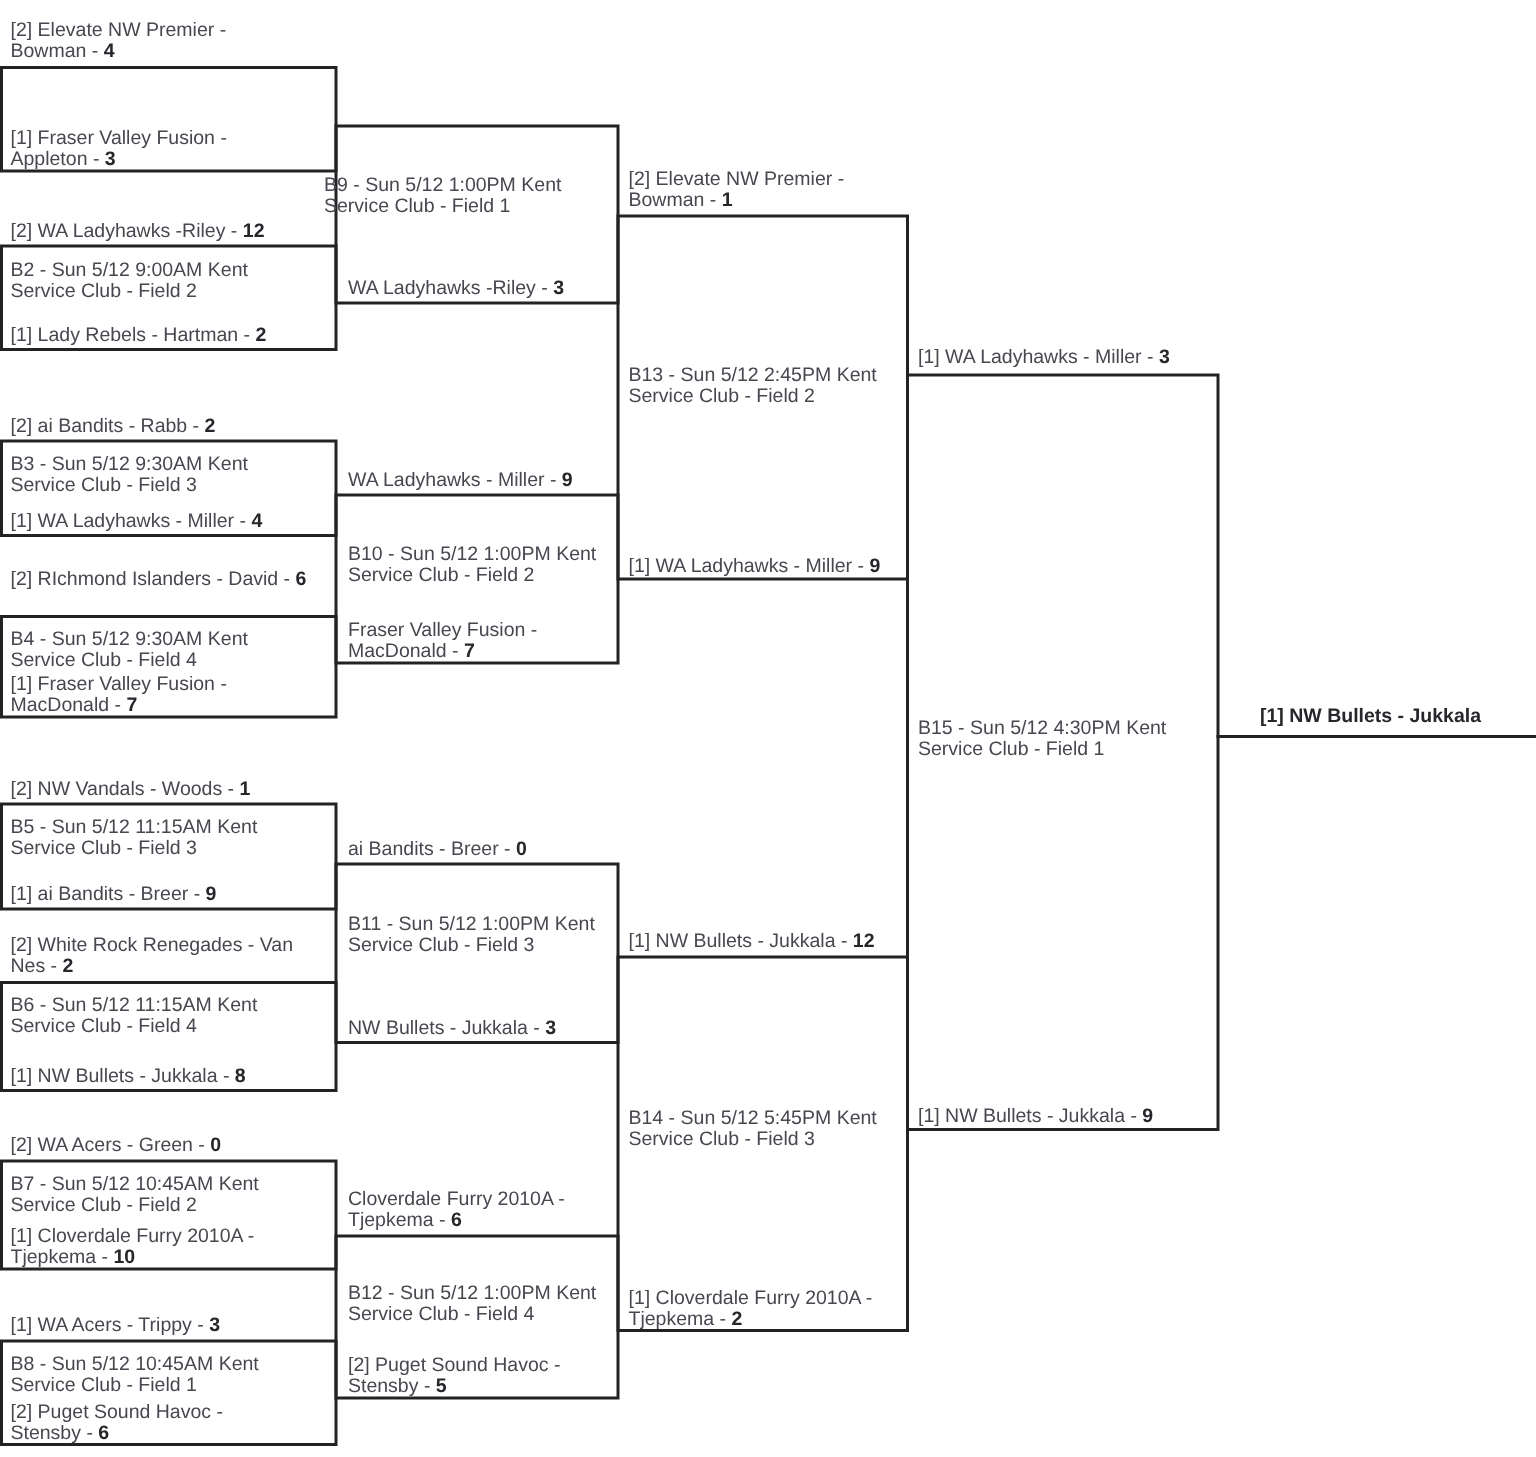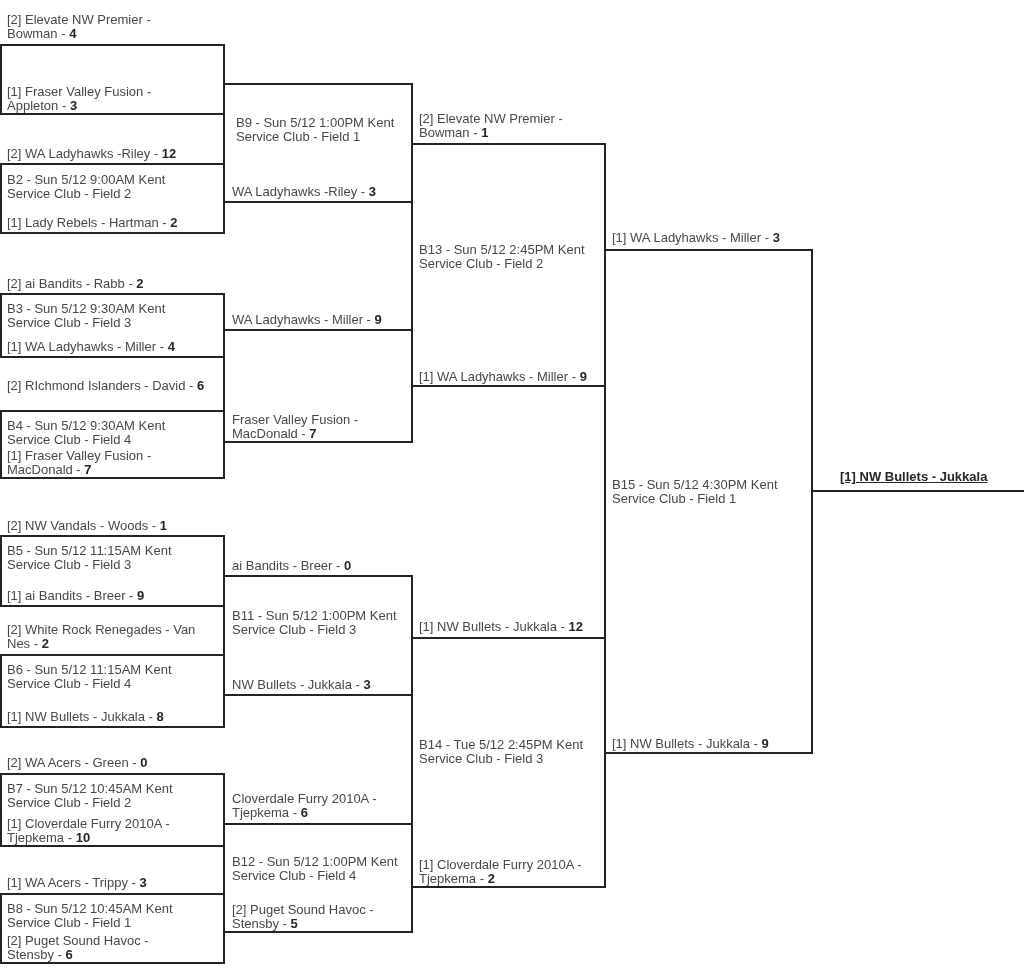--- a/index.html
+++ b/index.html
@@ -5,21 +5,21 @@
   html,body{margin:0;padding:0;background:#fff;}
   #bracket{
     position:relative;width:1024px;height:971px;overflow:hidden;
     background:var(--background,#ffffff);
     font-family:"Liberation Sans","DejaVu Sans",sans-serif;
   }
   .box{position:absolute;border:2px solid var(--line,#232323);box-sizing:border-box;background:transparent;}
   .hline{position:absolute;border-top:2px solid var(--line,#232323);height:0;}
   .txt{position:absolute;font-size:13px;line-height:14px;color:var(--text,#47474f);}
   .txt b{font-weight:700;color:var(--score,#26262b);}
-  .champ{font-weight:700;color:var(--score,#26262b);text-decoration:underline;}
+  .champ{font-weight:700;color:var(--score,#26262b);}
 </style>
 </head>
 <body>
 
 <div id="bracket" style="--background: #ffffff; --text: #47474f; --score: #26262b; --line: #232323;">
 
   <div class="box" style="left:0;top:44px;width:225px;height:71px"></div>
   <div class="box" style="left:0;top:163px;width:225px;height:71px"></div>
   <div class="box" style="left:0;top:293px;width:225px;height:65px"></div>
   <div class="box" style="left:0;top:410px;width:225px;height:69px"></div>
@@ -96,28 +96,29 @@
   </div>
 
   <div class="txt" style="left:7px;top:876px;width:192px">
     <span>[1] WA Acers - Trippy -</span> <b>3</b>
   </div>
   <div class="txt" style="left:7px;top:902px;width:185px">B8 - Sun 5/12 10:45AM Kent Service Club - Field 1</div>
   <div class="txt" style="left:7px;top:934px;width:192px">
     <span>[2] Puget Sound Havoc - Stensby -</span> <b>6</b>
   </div>
 
-  <div class="txt" style="left:236px;top:116px;width:172px">B9 - Sun 5/12 1:00PM Kent Service Club - Field 1</div>
+  <div class="txt" style="left:216px;top:116px;width:172px">B9 - Sun 5/12 1:00PM Kent Service Club - Field 1</div>
   <div class="txt" style="left:232px;top:185px;width:176px">
     <span>WA Ladyhawks -Riley -</span> <b>3</b>
   </div>
 
   <div class="txt" style="left:232px;top:313px;width:176px">
     <span>WA Ladyhawks - Miller -</span> <b>9</b>
   </div>
+  <div class="txt" style="left:232px;top:362px;width:172px">B10 - Sun 5/12 1:00PM Kent Service Club - Field 2</div>
   <div class="txt" style="left:232px;top:413px;width:172px">
     <span>Fraser Valley Fusion - MacDonald -</span> <b>7</b>
   </div>
 
   <div class="txt" style="left:232px;top:559px;width:176px">
     <span>ai Bandits - Breer -</span> <b>0</b>
   </div>
   <div class="txt" style="left:232px;top:609px;width:172px">B11 - Sun 5/12 1:00PM Kent Service Club - Field 3</div>
   <div class="txt" style="left:232px;top:678px;width:176px">
     <span>NW Bullets - Jukkala -</span> <b>3</b>
@@ -135,21 +136,21 @@
     <span>[2] Elevate NW Premier - Bowman -</span> <b>1</b>
   </div>
   <div class="txt" style="left:419px;top:243px;width:186px">B13 - Sun 5/12 2:45PM Kent Service Club - Field 2</div>
   <div class="txt" style="left:419px;top:370px;width:190px">
     <span>[1] WA Ladyhawks - Miller -</span> <b>9</b>
   </div>
 
   <div class="txt" style="left:419px;top:620px;width:190px">
     <span>[1] NW Bullets - Jukkala -</span> <b>12</b>
   </div>
-  <div class="txt" style="left:419px;top:738px;width:186px">B14 - Tue 5/12 2:45PM Kent Service Club - Field 3</div>
+  <div class="txt" style="left:419px;top:738px;width:186px">B14 - Sun 5/12 5:45PM Kent Service Club - Field 3</div>
   <div class="txt" style="left:419px;top:858px;width:195px">
     <span>[1] Cloverdale Furry 2010A - Tjepkema -</span> <b>2</b>
   </div>
 
   <div class="txt" style="left:612px;top:231px;width:196px">
     <span>[1] WA Ladyhawks - Miller -</span> <b>3</b>
   </div>
   <div class="txt" style="left:612px;top:478px;width:180px">B15 - Sun 5/12 4:30PM Kent Service Club - Field 1</div>
   <div class="txt" style="left:612px;top:737px;width:196px">
     <span>[1] NW Bullets - Jukkala -</span> <b>9</b>

